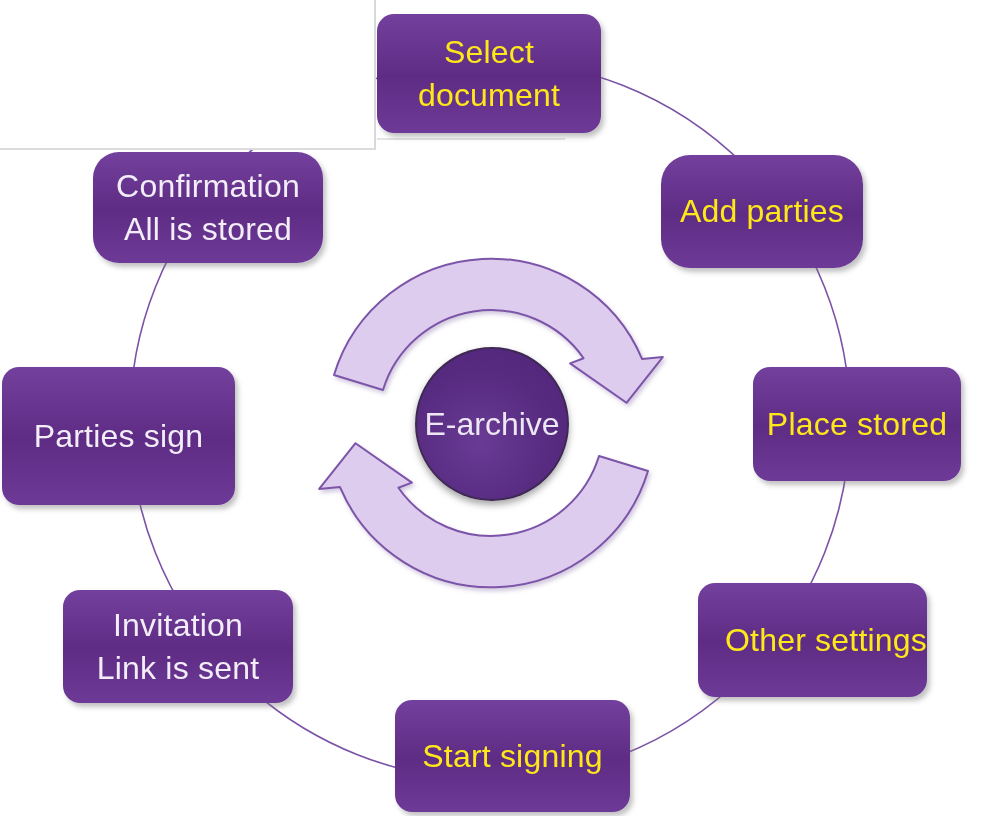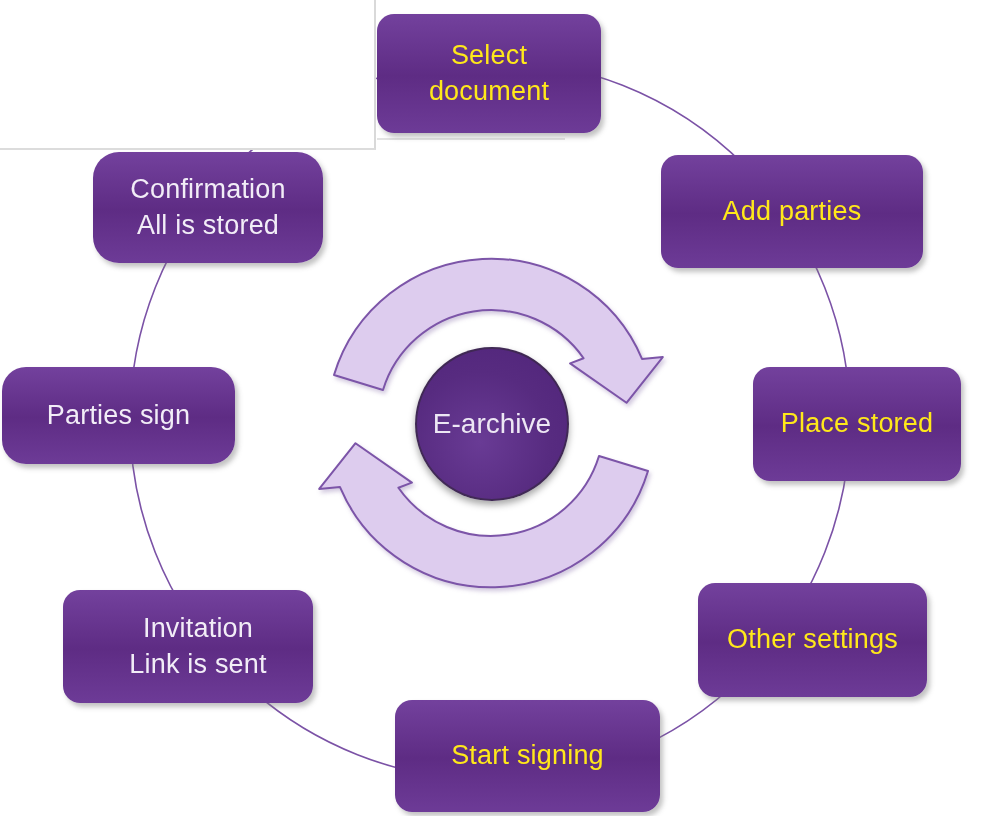--- a/index.html
+++ b/index.html
@@ -33,41 +33,41 @@
   .step {
     position: absolute;
     border-radius: 17px;
     background: linear-gradient(180deg, #73419D 0%, #5E2C84 52%, #6D3B97 100%);
     box-shadow: 3px 4px 5px rgba(120,120,120,0.45);
     display: flex; align-items: center; justify-content: center;
     text-align: center;
   }
   .step .lbl {
     white-space: pre-line;
-    font-size: 27px;
+    font-size: 32px;
     line-height: 1.33;
     letter-spacing: 0.2px;
   }
   .step.yellow .lbl { color: #FFE81A; }
   .step.white  .lbl { color: #F2EDF7; }
 
   .hub {
     position: absolute;
     left: 415px; top: 347px;
     width: 154px; height: 154px;
     border-radius: 50%;
     background: radial-gradient(circle at 42% 62%, #693B95 0%, #572B80 55%, #50247A 100%);
     border: 2px solid rgba(52,40,62,0.65);
     box-shadow: 0 4px 7px rgba(0,0,0,0.35);
     box-sizing: border-box;
     display: flex; align-items: center; justify-content: center;
   }
   .hub .lbl {
     color: #EDE7F4;
-    font-size: 28px;
+    font-size: 32px;
   }
 </style>
 </head>
 <body>
 
 <div class="stage">
 
   <svg class="diagram-layer" width="982" height="816" viewBox="0 0 982 816">
     <defs>
       <filter id="ashadow" x="-20%" y="-20%" width="140%" height="140%">
@@ -84,42 +84,42 @@
   </svg>
 
   <div class="frame-artifact"></div>
   <div class="frame-hairline"></div>
 
   <div class="step yellow" style="left:377px; top:14px;  width:224px; height:119px;">
     <span class="lbl">Select
 document</span>
   </div>
 
-  <div class="step yellow" style="left:661px; top:155px; width:262px; height:113px;">
+  <div class="step yellow" style="left:661px; top:155px; width:202px; height:113px;border-radius:29px;">
     <span class="lbl">Add parties</span>
   </div>
 
   <div class="step yellow" style="left:753px; top:367px; width:208px; height:114px;">
     <span class="lbl">Place stored</span>
   </div>
 
-  <div class="step yellow" style="left:698px; top:583px; width:229px; height:114px;">
+  <div class="step yellow" style="left:698px; top:583px; width:229px; height:114px;justify-content:flex-end;">
     <span class="lbl">Other settings</span>
   </div>
 
-  <div class="step yellow" style="left:395px; top:700px; width:265px; height:112px;">
+  <div class="step yellow" style="left:395px; top:700px; width:235px; height:112px;">
     <span class="lbl">Start signing</span>
   </div>
 
-  <div class="step white" style="left:63px; top:590px; width:230px; height:113px;padding-left:20px;">
+  <div class="step white" style="left:63px; top:590px; width:230px; height:113px;">
     <span class="lbl">Invitation
 Link is sent</span>
   </div>
 
-  <div class="step white" style="left:2px; top:367px; width:233px; height:97px;border-radius:24px;">
+  <div class="step white" style="left:2px; top:367px; width:233px; height:138px;">
     <span class="lbl">Parties sign</span>
   </div>
 
   <div class="step white" style="left:93px; top:152px; width:230px; height:111px;border-radius:26px;">
     <span class="lbl">Confirmation
 All is stored</span>
   </div>
 
   <div class="hub">
     <span class="lbl">E-archive</span>

